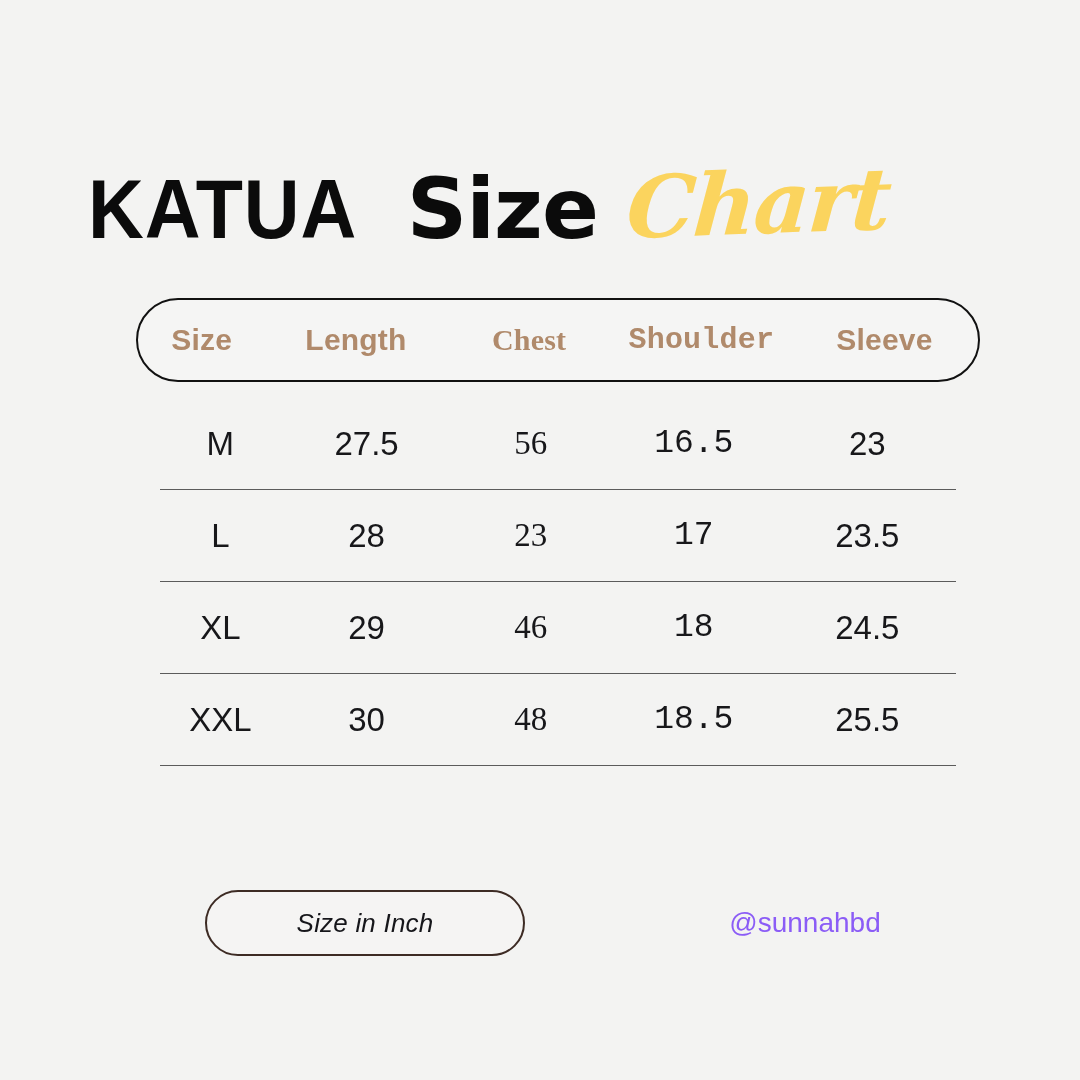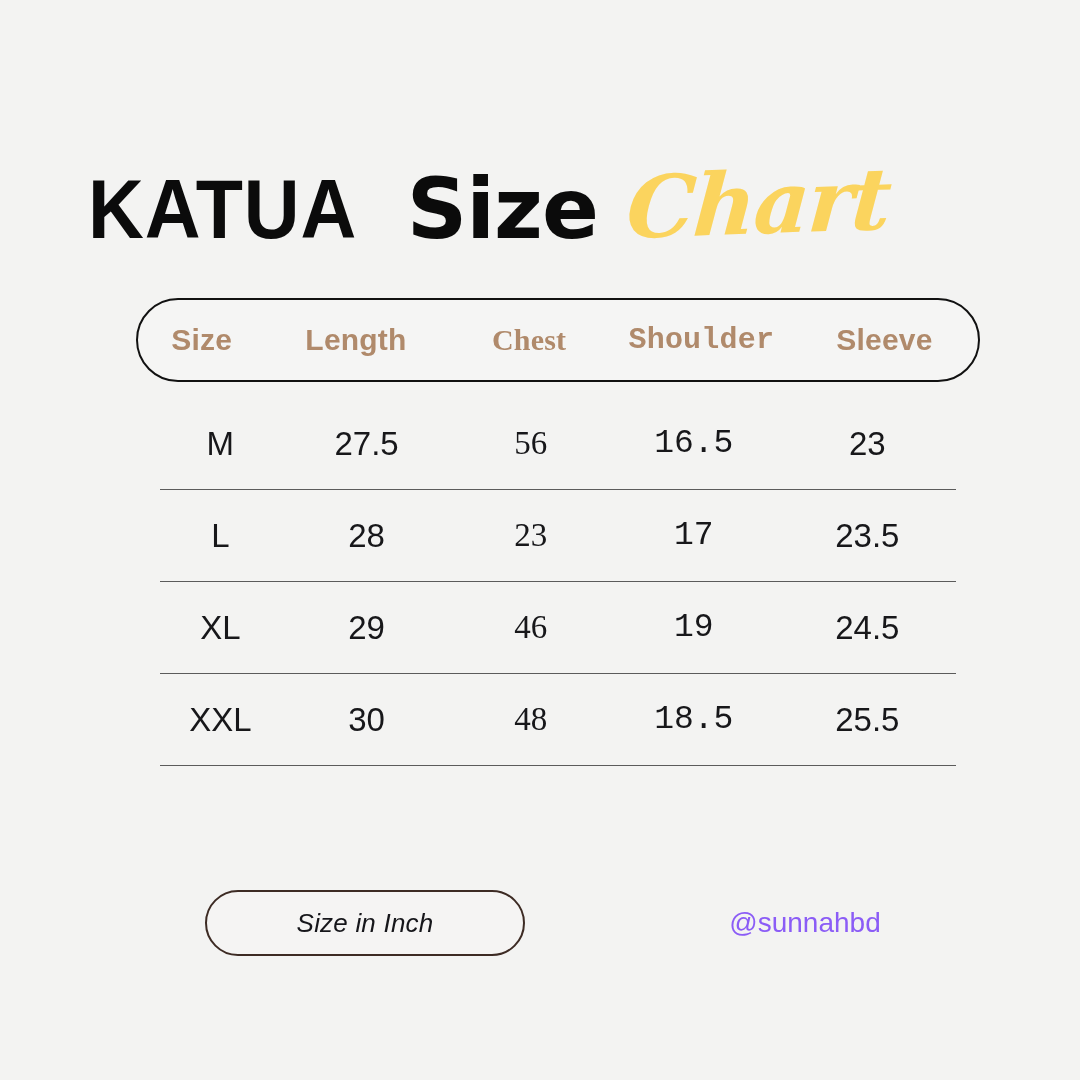--- a/index.html
+++ b/index.html
@@ -190,21 +190,21 @@
       <div class="cell col-chest">23</div>
       <div class="cell col-shoulder">17</div>
       <div class="cell col-sleeve">23.5</div>
     </div>
     <div class="divider"></div>
 
     <div class="row data-row">
       <div class="cell col-size">XL</div>
       <div class="cell col-length">29</div>
       <div class="cell col-chest">46</div>
-      <div class="cell col-shoulder">19</div>
+      <div class="cell col-shoulder">18</div>
       <div class="cell col-sleeve">24.5</div>
     </div>
     <div class="divider"></div>
 
     <div class="row data-row">
       <div class="cell col-size">XXL</div>
       <div class="cell col-length">30</div>
       <div class="cell col-chest">48</div>
       <div class="cell col-shoulder">18.5</div>
       <div class="cell col-sleeve">25.5</div>

